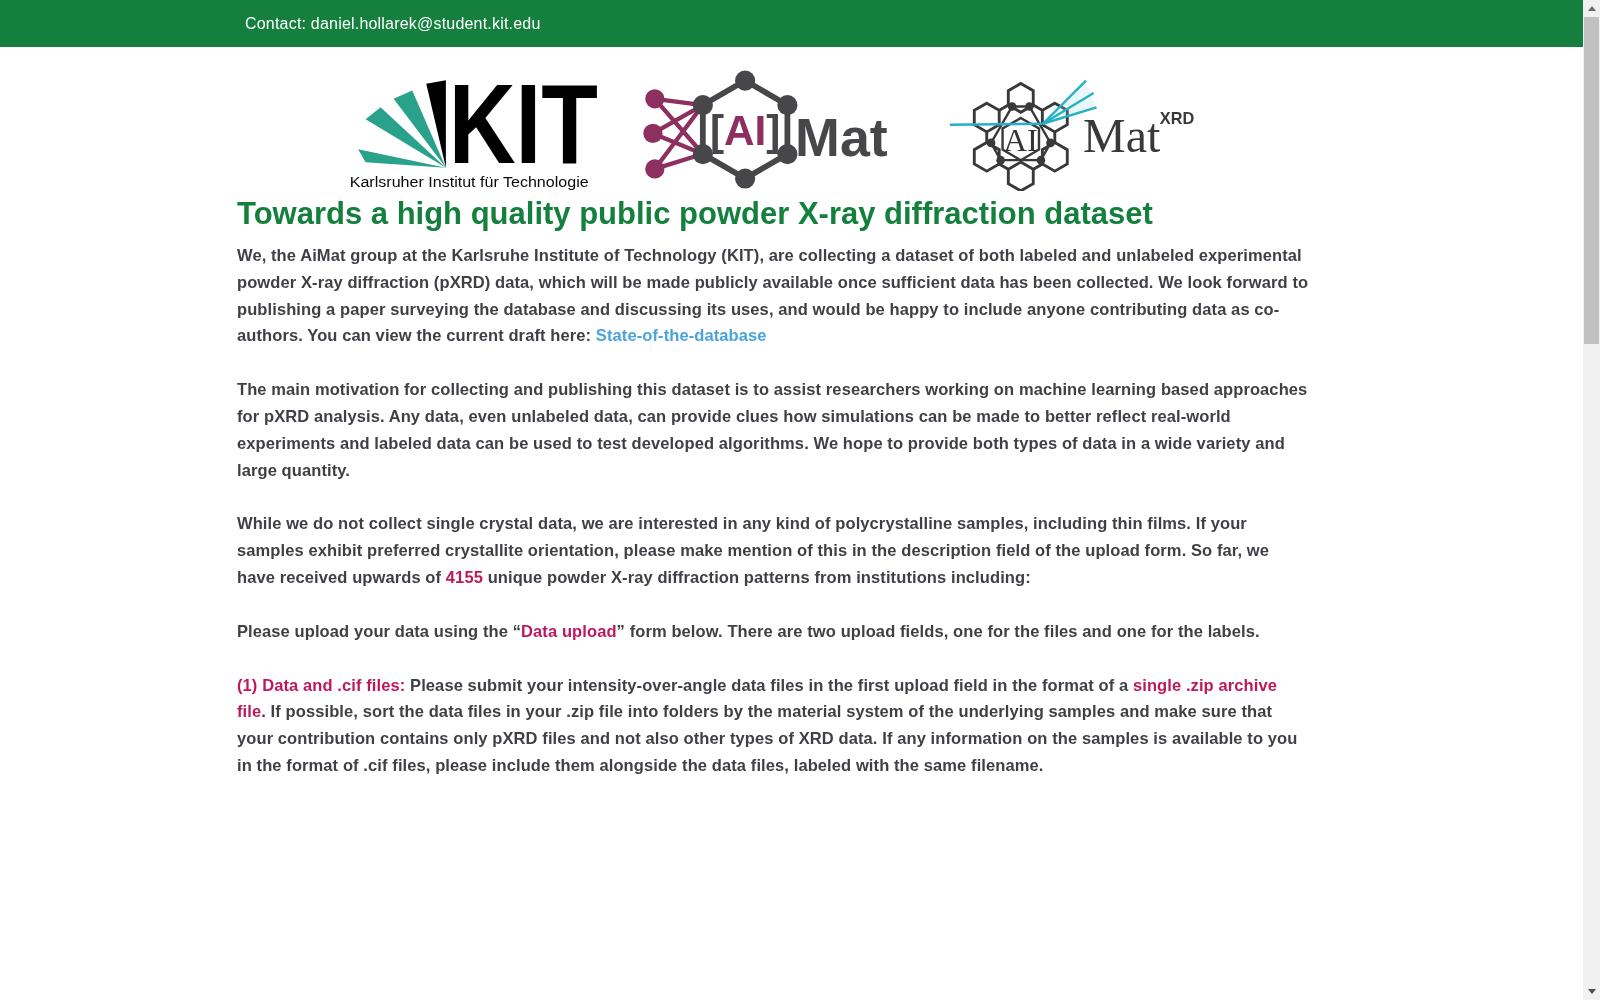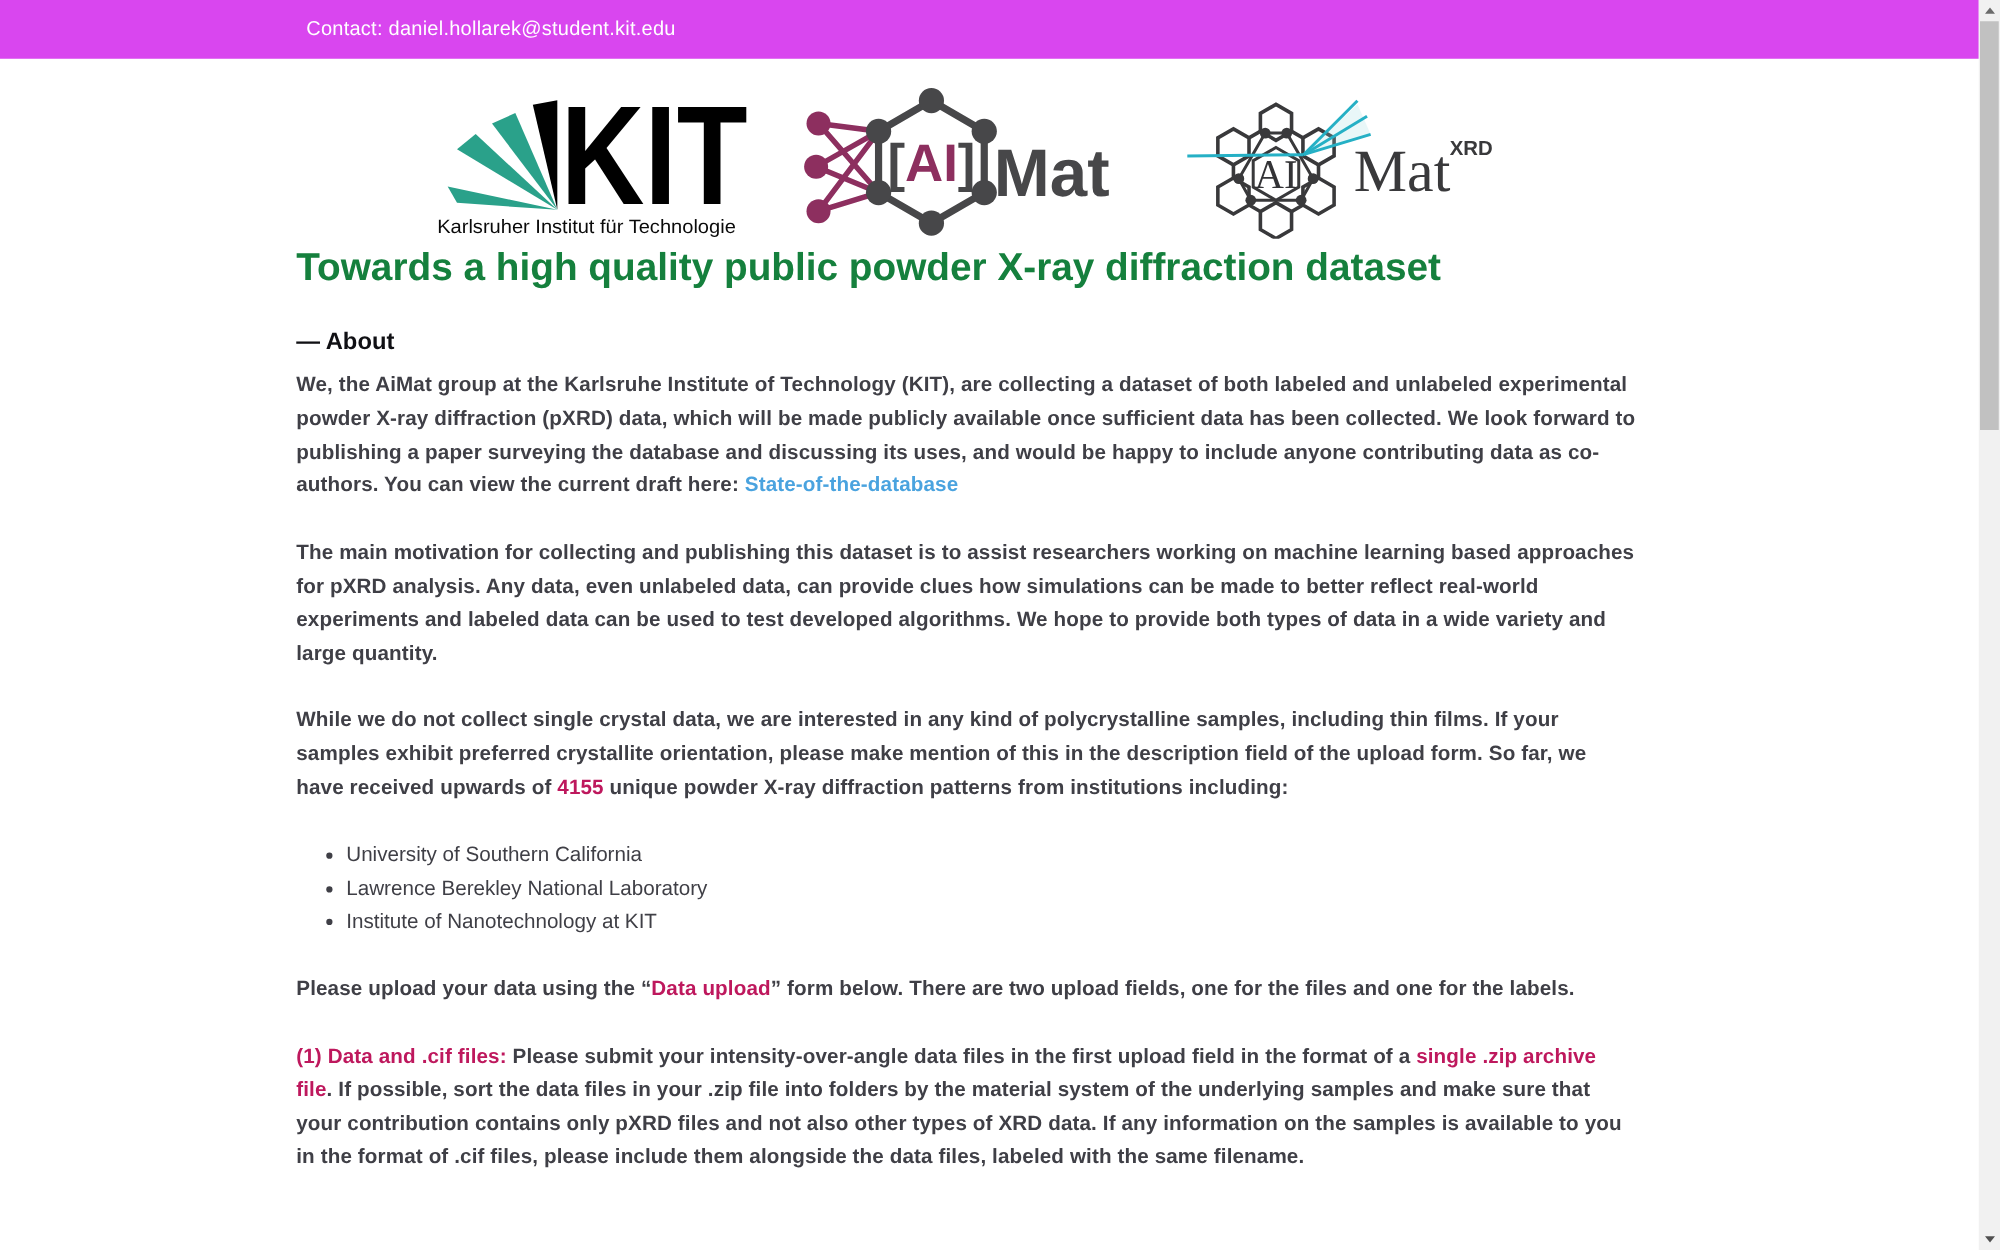--- a/index.html
+++ b/index.html
@@ -1,21 +1,21 @@
 <!DOCTYPE html>
 <html><head>
 <meta charset="utf-8">
 <style>
   * { margin: 0; padding: 0; box-sizing: border-box; }
   html, body { width: 1600px; height: 1000px; overflow: hidden; background: #ffffff;
     font-family: "Liberation Sans", sans-serif; }
 
   
   .topbar { position: absolute; left: 0; top: 0; width: 1583px; height: 47px;
-    background: #d946ef; display: flex; align-items: center; }
+    background: #15803d; display: flex; align-items: center; }
   .topbar span { margin-left: 245px; color: #ffffff; font-size: 16px; letter-spacing: 0.2px; }
 
   
   .scrollbar { position: absolute; right: 0; top: 0; width: 17px; height: 1000px;
     background: #f1f1f1; }
   .sb-btn { position: absolute; left: 0; width: 17px; height: 17px; display: flex;
     align-items: center; justify-content: center; }
   .sb-up { top: 0; } .sb-down { bottom: 0; }
   .tri-up { width: 0; height: 0; border-left: 4px solid transparent; border-right: 4px solid transparent;
     border-bottom: 5px solid #6b6b6b; }
@@ -136,33 +136,27 @@
         </g>
       </g>
       <text x="167" y="88" font-size="50" fill="#39393b" font-family="Liberation Serif, serif">Mat</text>
       <text x="247" y="58" font-size="17" font-weight="bold" fill="#39393b" font-family="Liberation Sans, sans-serif">XRD</text>
     </svg>
   </div>
 
   <h1>Towards a high quality public powder X-ray diffraction dataset</h1>
 
   <div class="sect-about">
-    <h2>— About</h2>
 
     <p><span>We, the AiMat group at the Karlsruhe Institute of Technology (KIT), are collecting a dataset of both labeled and unlabeled experimental powder X-ray diffraction (pXRD) data, which will be made publicly available once sufficient data has been collected. We look forward to publishing a paper surveying the database and discussing its uses, and would be happy to include anyone contributing data as co-authors. You can view the current draft here: </span><a class="link">State-of-the-database</a></p>
 
     <p>The main motivation for collecting and publishing this dataset is to assist researchers working on machine learning based approaches for pXRD analysis. Any data, even unlabeled data, can provide clues how simulations can be made to better reflect real-world experiments and labeled data can be used to test developed algorithms. We hope to provide both types of data in a wide variety and large quantity.</p>
 
     <p><span>While we do not collect single crystal data, we are interested in any kind of polycrystalline samples, including thin films. If your samples exhibit preferred crystallite orientation, please make mention of this in the description field of the upload form. So far, we have received upwards of </span><b>4155</b><span> unique powder X-ray diffraction patterns from institutions including:</span></p>
 
-    <ul>
-      <li>University of Southern California</li>
-      <li>Lawrence Berekley National Laboratory</li>
-      <li>Institute of Nanotechnology at KIT</li>
-    </ul>
   </div>
 
   <div>
 
     <p><span>Please upload your data using the “</span><b>Data upload</b><span>” form below. There are two upload fields, one for the files and one for the labels.</span></p>
 
     <p><b>(1) Data and .cif files:</b><span> Please submit your intensity-over-angle data files in the first upload field in the format of a </span><b>single .zip archive file</b><span>. If possible, sort the data files in your .zip file into folders by the material system of the underlying samples and make sure that your contribution contains only pXRD files and not also other types of XRD data. If any information on the samples is available to you in the format of .cif files, please include them alongside the data files, labeled with the same filename.</span></p>
 
   </div>
 

